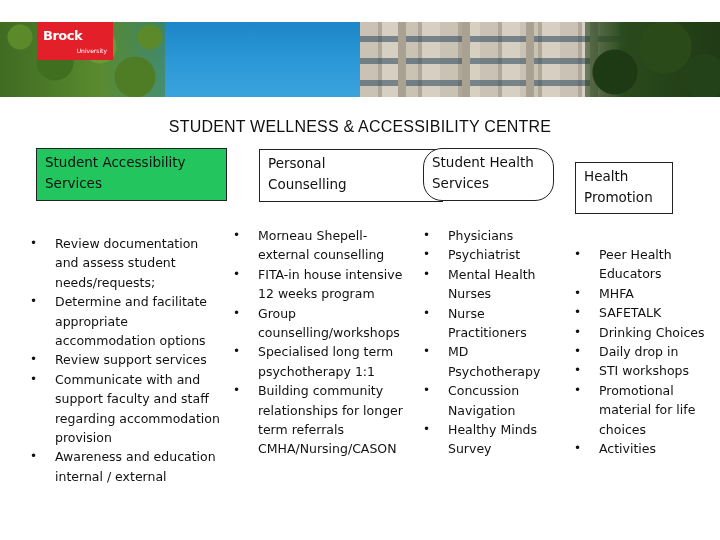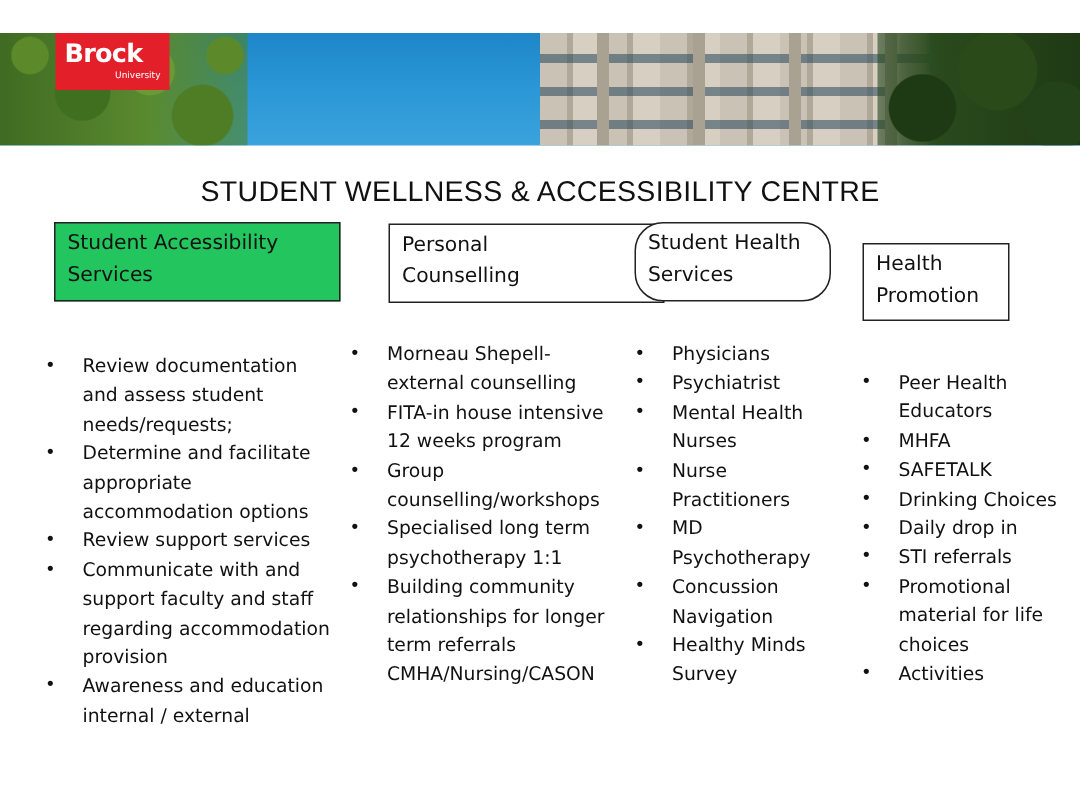--- a/index.html
+++ b/index.html
@@ -76,41 +76,41 @@
       background: #e3202a;
       color: #ffffff;
       box-sizing: border-box;
     }
     .logo .brand {
       position: absolute;
       left: 6px;
       top: 4px;
       font-family: "DejaVu Sans", sans-serif;
       font-weight: bold;
-      font-size: 17px;
+      font-size: 13px;
       letter-spacing: -0.5px;
       line-height: 20px;
       text-align: right;
     }
     .logo .sub {
       position: absolute;
       right: 6px;
       top: 25px;
       font-size: 6px;
       line-height: 8px;
       font-family: "DejaVu Sans", sans-serif;
     }
     .title {
       position: absolute;
       left: 0;
       top: 118px;
       width: 720px;
       text-align: center;
       font-family: "Liberation Sans", sans-serif;
-      font-size: 19px;
+      font-size: 16px;
       letter-spacing: 0.2px;
       color: #111;
     }
     .head-box {
       position: absolute;
       box-sizing: border-box;
       border: 1px solid #222;
       background: #ffffff;
       font-family: "DejaVu Sans", sans-serif;
       font-size: 13.5px;
@@ -228,18 +228,18 @@
 Survey</span></li>
 </ul>
 
 <ul class="col" style="left:572px; top:245px; width:148px;">
   <li><span class="bullet">•</span><span>Peer Health
 Educators</span></li>
   <li><span class="bullet">•</span><span>MHFA</span></li>
   <li><span class="bullet">•</span><span>SAFETALK</span></li>
   <li><span class="bullet">•</span><span>Drinking Choices</span></li>
   <li><span class="bullet">•</span><span>Daily drop in</span></li>
-  <li><span class="bullet">•</span><span>STI referrals</span></li>
+  <li><span class="bullet">•</span><span>STI workshops</span></li>
   <li><span class="bullet">•</span><span>Promotional
 material for life
 choices</span></li>
   <li><span class="bullet">•</span><span>Activities</span></li>
 </ul>
 
 </body></html>

